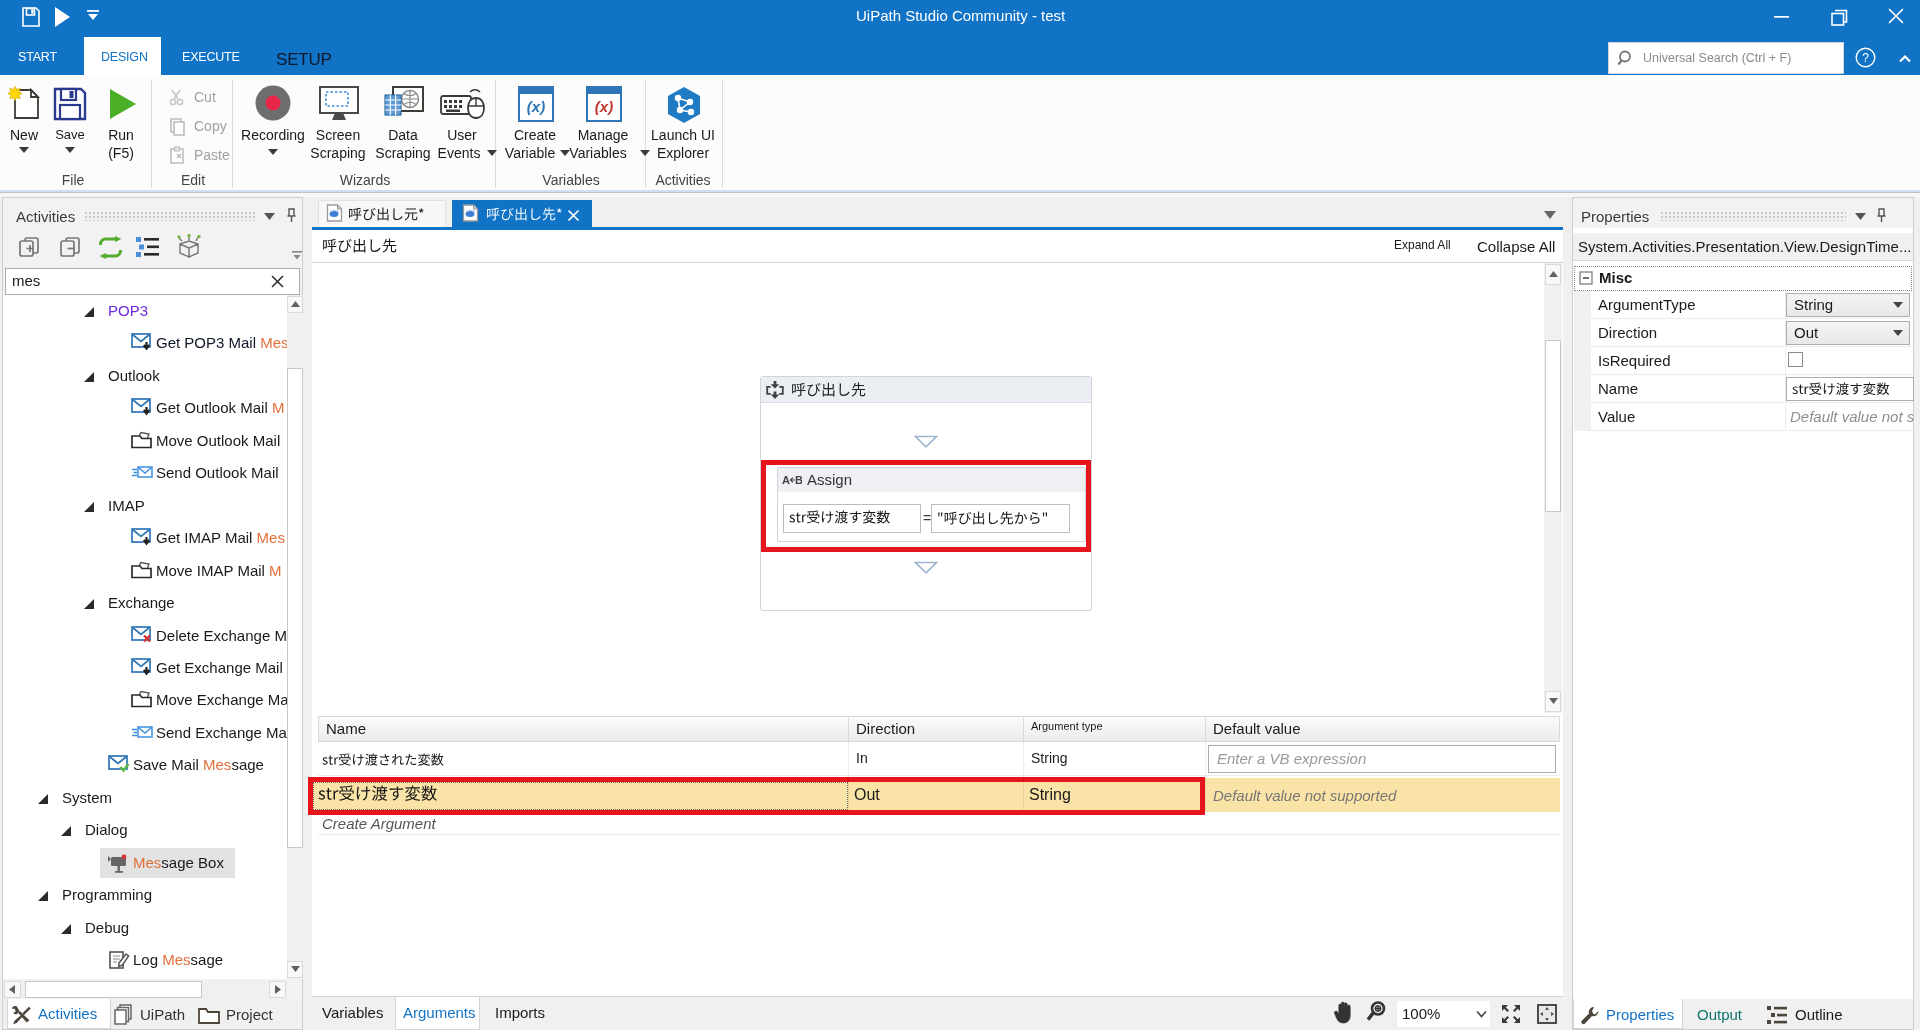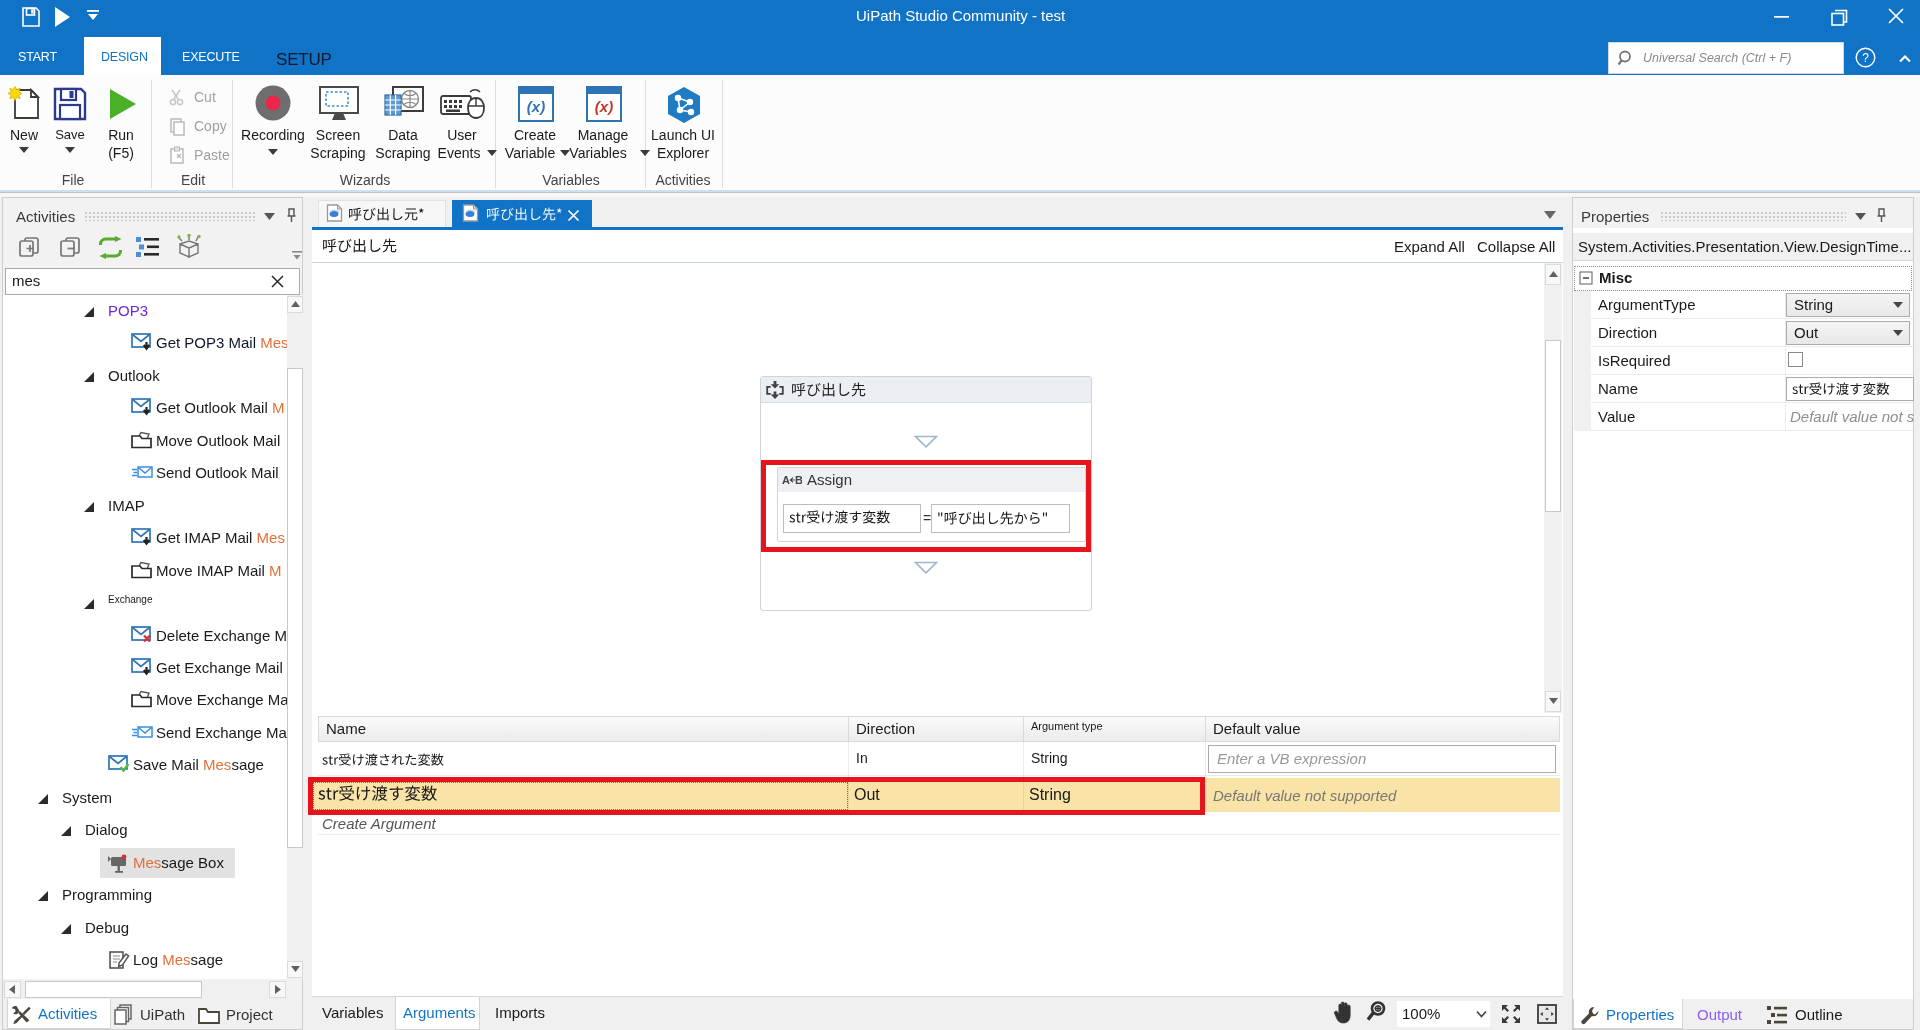--- a/index.html
+++ b/index.html
@@ -35,21 +35,21 @@
 <div class="ab" style="left:84px;top:37px;width:77px;height:38px;background:#fff"></div>
 <div class="tx" style="left:18px;top:50px;color:#fff;font-size:12.5px;letter-spacing:-0.2px">START</div>
 <div class="tx" style="left:101px;top:50px;color:#1173C5;font-size:12.5px;letter-spacing:-0.2px">DESIGN</div>
 <div class="tx" style="left:182px;top:50px;color:#fff;font-size:12.5px;letter-spacing:-0.2px">EXECUTE</div>
 <div class="tx" style="left:276px;top:50px;color:#0f172a;font-size:17px;letter-spacing:-0.2px">SETUP</div>
 <div class="ab" style="left:1608px;top:42px;width:236px;height:32px;background:#fff;border:1px solid #d0d7de"></div>
 <svg class="ab" style="left:1617px;top:49px" width="18" height="18" viewBox="0 0 18 18">
     <circle cx="8" cy="7.5" r="5" fill="none" stroke="#777" stroke-width="1.8"></circle>
     <path d="M4.5 11.5 L1.5 15.5" stroke="#777" stroke-width="2.2"></path>
   </svg>
-<div class="tx" style="left:1643px;top:51px;color:#8a8a8a;font-size:12.5px;font-style:italic">Universal Search (Ctrl + F)</div>
+<div class="tx" style="left:1643px;top:51px;color:#8a8a8a;font-size:12.5px;">Universal Search (Ctrl + F)</div>
 <svg class="ab" style="left:1855px;top:47px" width="21" height="21" viewBox="0 0 21 21">
     <circle cx="10.5" cy="10.5" r="9.3" fill="none" stroke="#fff" stroke-width="1.4"></circle>
     <text x="10.5" y="15" text-anchor="middle" font-family="Liberation Sans" font-size="12" fill="#fff">?</text>
   </svg>
 <svg class="ab" style="left:1898px;top:53px" width="14" height="12" viewBox="0 0 14 12">
     <path d="M2 8.5 L7 3.5 L12 8.5" fill="none" stroke="#fff" stroke-width="2.2"></path>
   </svg>
 <div class="ab" style="left:0;top:75px;width:1920px;height:115px;background:#fcfcfc"></div>
 <div class="ab" style="left:0;top:190px;width:1920px;height:2px;background:#cde0f2"></div>
 <div class="ab" style="left:0;top:192px;width:1920px;height:1px;background:#c2c2c2"></div>
@@ -248,21 +248,21 @@
     <path d="M10 0 V10 H0 Z" fill="#2b2b2b"></path>
   </svg>
 <div class="tx" style="left:108px;top:367px;font-size:15px"><span style="color:#1a1a1a">Outlook</span></div>
 <svg class="ab" style="left:84px;top:502px" width="10" height="10" viewBox="0 0 10 10">
     <path d="M10 0 V10 H0 Z" fill="#2b2b2b"></path>
   </svg>
 <div class="tx" style="left:108px;top:497px;font-size:15px"><span style="color:#1a1a1a">IMAP</span></div>
 <svg class="ab" style="left:84px;top:599px" width="10" height="10" viewBox="0 0 10 10">
     <path d="M10 0 V10 H0 Z" fill="#2b2b2b"></path>
   </svg>
-<div class="tx" style="left:108px;top:594px;font-size:10px"><span style="color:#1a1a1a">Exchange</span></div>
+<div class="tx" style="left:108px;top:594px;font-size:15px"><span style="color:#1a1a1a">Exchange</span></div>
 <svg class="ab" style="left:38px;top:794px" width="10" height="10" viewBox="0 0 10 10">
     <path d="M10 0 V10 H0 Z" fill="#2b2b2b"></path>
   </svg>
 <div class="tx" style="left:62px;top:789px;font-size:15px"><span style="color:#1a1a1a">System</span></div>
 <svg class="ab" style="left:61px;top:826px" width="10" height="10" viewBox="0 0 10 10">
     <path d="M10 0 V10 H0 Z" fill="#2b2b2b"></path>
   </svg>
 <div class="tx" style="left:85px;top:821px;font-size:15px"><span style="color:#1a1a1a">Dialog</span></div>
 <svg class="ab" style="left:38px;top:891px" width="10" height="10" viewBox="0 0 10 10">
     <path d="M10 0 V10 H0 Z" fill="#2b2b2b"></path>
@@ -421,21 +421,21 @@
 <div class="ab" style="left:312px;top:227px;width:1251px;height:3px;background:#1173C5"></div>
 <svg class="ab" style="left:1544px;top:211px" width="12" height="8" viewBox="0 0 12 8">
     <path d="M0 0 h12 l-6 8z" fill="#666"></path>
   </svg>
 <div class="ab" style="left:312px;top:230px;width:1251px;height:32px;background:#fff"></div>
 <div class="ab" style="left:322px;top:238px">
     <svg width="76" height="16" viewBox="0 -13.2 76 16" style="overflow:visible;display:block">
       <path d="M12.7 -9.9C12.4 -8.7 11.7 -7.1 11.2 -6.1L12.2 -5.8C12.7 -6.7 13.3 -8.3 13.8 -9.6ZM6.0 -9.4C6.5 -8.2 7.0 -6.8 7.1 -5.8L8.1 -6.1C8.0 -7.1 7.5 -8.6 6.9 -9.7ZM13.0 -12.3C11.3 -11.8 8.1 -11.4 5.5 -11.2C5.6 -10.9 5.8 -10.5 5.8 -10.3C6.9 -10.3 8.1 -10.4 9.2 -10.6V-5.3H5.4V-4.2H9.2V-0.3C9.2 0.0 9.2 0.1 8.9 0.1C8.6 0.1 7.8 0.1 6.8 0.1C7.0 0.4 7.2 0.9 7.2 1.2C8.5 1.2 9.3 1.1 9.7 0.9C10.2 0.8 10.4 0.4 10.4 -0.3V-4.2H14.4V-5.3H10.4V-10.7C11.6 -10.9 12.8 -11.1 13.8 -11.4ZM1.1 -11.0V-1.6H2.1V-3.0H4.8V-11.0ZM2.1 -10.0H3.7V-4.0H2.1Z M27.0 -11.7 26.3 -11.4C26.6 -10.9 27.0 -10.0 27.3 -9.3L28.1 -9.6C27.8 -10.2 27.3 -11.1 27.0 -11.7ZM28.6 -12.3 27.8 -12.0C28.2 -11.4 28.6 -10.6 28.8 -9.9L29.6 -10.2C29.3 -10.8 28.9 -11.7 28.6 -12.3ZM16.4 -10.0 16.4 -8.8C16.7 -8.8 17.0 -8.9 17.3 -8.9C17.8 -9.0 19.1 -9.1 19.8 -9.3C18.5 -7.8 17.0 -5.6 17.0 -2.8C17.0 -0.3 18.8 1.0 21.1 1.0C25.3 1.0 26.4 -2.6 26.1 -6.4C26.6 -5.3 27.3 -4.3 28.1 -3.4L28.9 -4.5C26.7 -6.5 26.0 -9.0 25.7 -10.9L24.5 -10.5L24.9 -9.4C25.9 -3.8 24.6 -0.2 21.1 -0.2C19.6 -0.2 18.2 -0.9 18.2 -3.1C18.2 -6.1 20.5 -8.8 21.4 -9.5C21.7 -9.6 22.1 -9.7 22.2 -9.8L21.9 -10.8C21.0 -10.5 18.5 -10.1 17.2 -10.0C16.9 -10.0 16.6 -10.0 16.4 -10.0Z M32.3 -11.2V-6.0H36.8V-0.9H32.8V-5.0H31.7V1.2H32.8V0.3H42.2V1.2H43.4V-5.0H42.2V-0.9H38.0V-6.0H42.8V-11.2H41.6V-7.1H38.0V-12.5H36.8V-7.1H33.4V-11.2Z M50.1 -11.7 48.6 -11.7C48.7 -11.3 48.7 -10.7 48.7 -10.2C48.7 -8.6 48.6 -4.8 48.6 -2.6C48.6 -0.1 50.0 0.8 52.2 0.8C55.5 0.8 57.4 -1.1 58.5 -2.5L57.6 -3.6C56.5 -2.0 55.0 -0.5 52.2 -0.5C50.8 -0.5 49.8 -1.1 49.8 -2.7C49.8 -4.9 49.9 -8.5 50.0 -10.2C50.0 -10.7 50.0 -11.2 50.1 -11.7Z M66.9 -12.6V-10.3H64.3C64.5 -10.9 64.7 -11.5 64.8 -12.0L63.7 -12.3C63.3 -10.7 62.6 -8.7 61.5 -7.4C61.8 -7.3 62.2 -7.0 62.5 -6.9C63.0 -7.5 63.5 -8.3 63.8 -9.2H66.9V-6.1H60.9V-5.1H64.8C64.6 -2.6 63.9 -0.7 60.7 0.3C61.0 0.6 61.3 1.0 61.4 1.3C64.8 0.1 65.7 -2.1 66.0 -5.1H68.9V-0.6C68.9 0.6 69.2 1.0 70.5 1.0C70.8 1.0 72.4 1.0 72.7 1.0C73.9 1.0 74.2 0.4 74.3 -1.9C74.0 -2.0 73.5 -2.2 73.3 -2.4C73.2 -0.4 73.1 -0.1 72.6 -0.1C72.2 -0.1 70.9 -0.1 70.7 -0.1C70.1 -0.1 70.0 -0.2 70.0 -0.6V-5.1H74.1V-6.1H68.1V-9.2H73.0V-10.3H68.1V-12.6Z" fill="#1a1a1a"></path>
     </svg>
   </div>
-<div class="tx" style="left:1394px;top:238px;font-size:15px;color:#1a1a1a">Expand All</div>
+<div class="tx" style="left:1394px;top:238px;font-size:12px;color:#1a1a1a">Expand All</div>
 <div class="tx" style="left:1477px;top:238px;font-size:15px;color:#1a1a1a">Collapse All</div>
 <div class="ab" style="left:312px;top:262px;width:1251px;height:451px;background:#fff;border-top:1px solid #ccd5e2"></div>
 <div class="ab" style="left:1544px;top:263px;width:18px;height:450px;background:#f0f0f0"></div>
 <div class="ab" style="left:1545px;top:264px;width:16px;height:21px;background:#f8f8f8;border:1px solid #dadada"></div>
 <svg class="ab" style="left:1549px;top:271px" width="9" height="6" viewBox="0 0 9 6">
     <path d="M0 6 h9 L4.5 0z" fill="#606060"></path>
   </svg>
 <div class="ab" style="left:1545px;top:340px;width:16px;height:172px;background:#fff;border:1px solid #c8c8c8"></div>
 <div class="ab" style="left:1545px;top:691px;width:16px;height:21px;background:#f8f8f8;border:1px solid #dadada"></div>
 <svg class="ab" style="left:1549px;top:698px" width="9" height="6" viewBox="0 0 9 6">
@@ -604,21 +604,21 @@
     </svg>
   </div>
 <div class="tx" style="left:1790px;top:408px;font-size:15px;color:#8f8f8f;font-style:italic">Default value not s</div>
 <div class="ab" style="left:1785px;top:291px;width:1px;height:140px;background:#ececec"></div>
 <div class="ab" style="left:1573px;top:999px;width:340px;height:30px;background:#f0f0f0"></div>
 <div class="ab" style="left:1573px;top:999px;width:110px;height:30px;background:#fff;border:1px solid #d5d5d5;border-top:none"></div>
 <svg class="ab" style="left:1580px;top:1005px" width="20" height="20" viewBox="0 0 20 20">
     <path d="M14 2 a5 5 0 0 0-5 6.5 L2 15.5 a2 2 0 0 0 3 3 L12 11 a5 5 0 0 0 6.5-5 L15 9.5 13 8.5 12 6z" fill="#4c4539"></path>
   </svg>
 <div class="tx" style="left:1606px;top:1006px;font-size:15px;color:#1473c5">Properties</div>
-<div class="tx" style="left:1697px;top:1006px;font-size:15px;color:#8b5cf6">Output</div>
+<div class="tx" style="left:1697px;top:1006px;font-size:15px;color:#0f766e">Output</div>
 <svg class="ab" style="left:1767px;top:1005px" width="22" height="20" viewBox="0 0 22 20">
     <g fill="#4c4539">
       <rect x="0" y="1" width="4" height="4"></rect>
       <rect x="7" y="1.8" width="13" height="2.6"></rect>
       <rect x="4" y="8" width="4" height="4"></rect>
       <rect x="10" y="8.8" width="10" height="2.6"></rect>
       <rect x="0" y="15" width="4" height="4"></rect>
       <rect x="7" y="15.8" width="13" height="2.6"></rect>
     </g>
   </svg>

